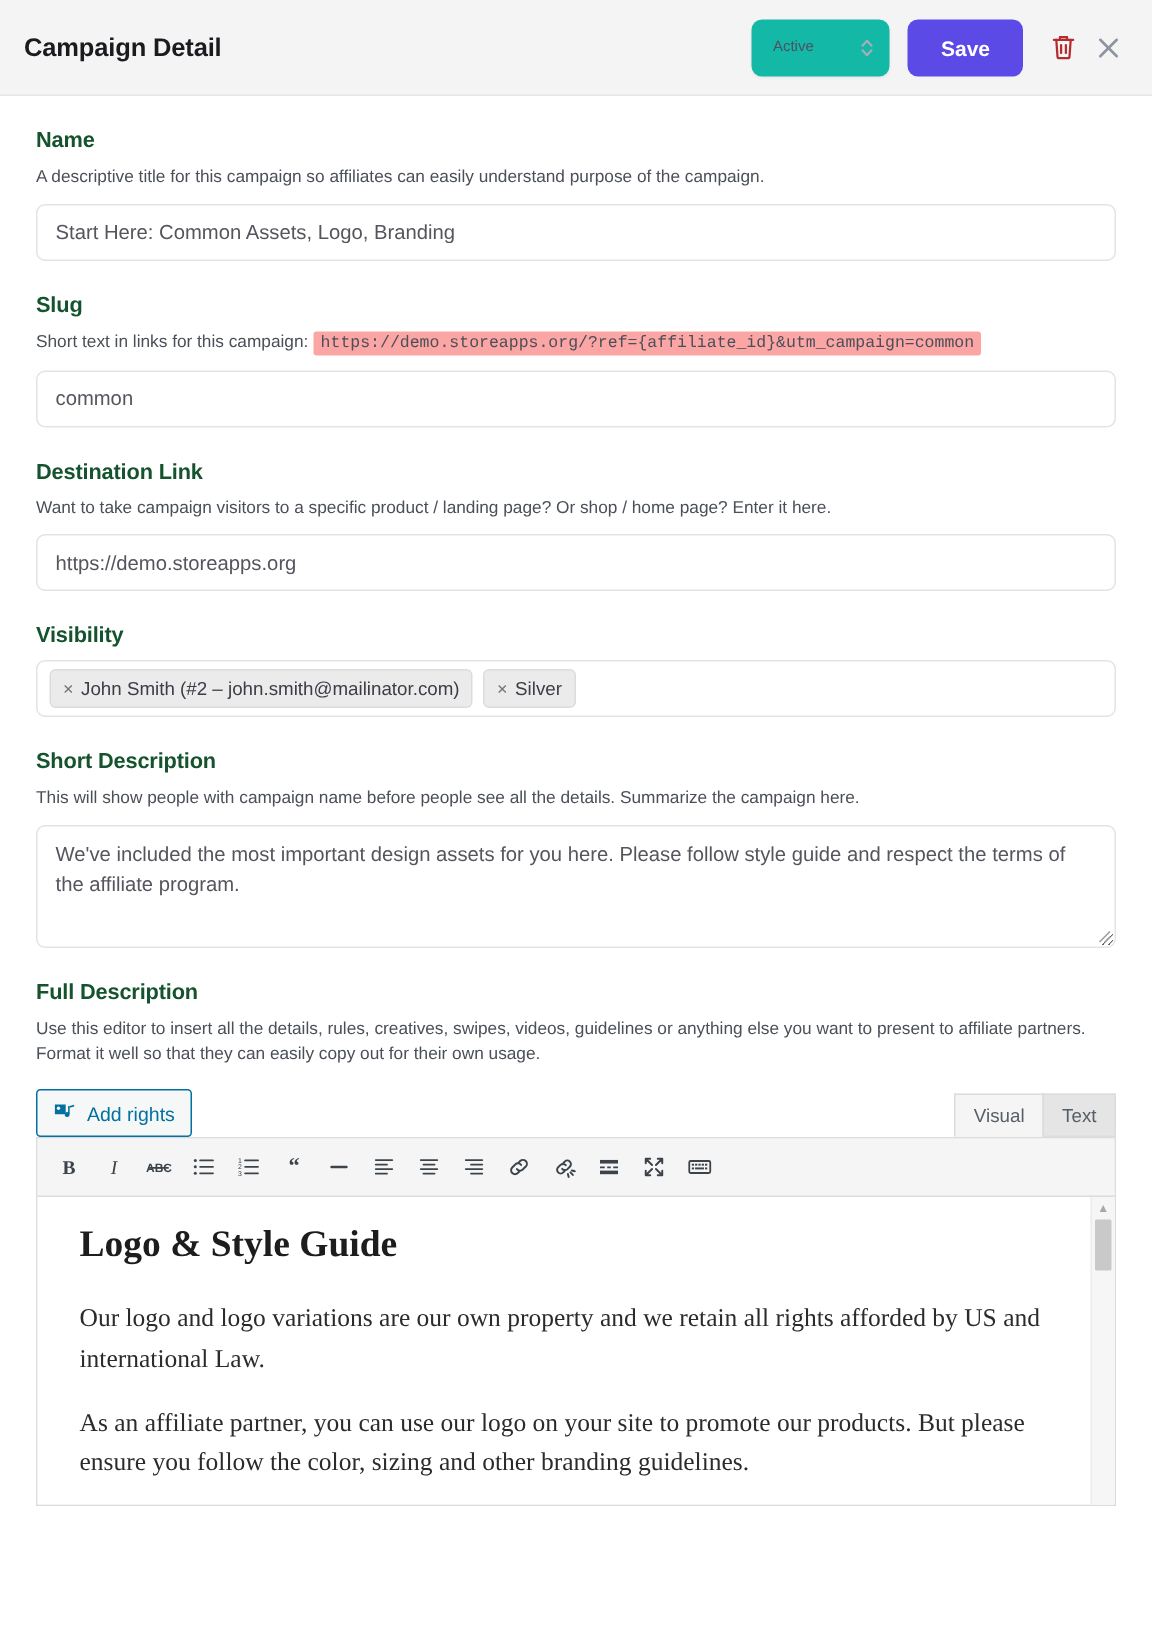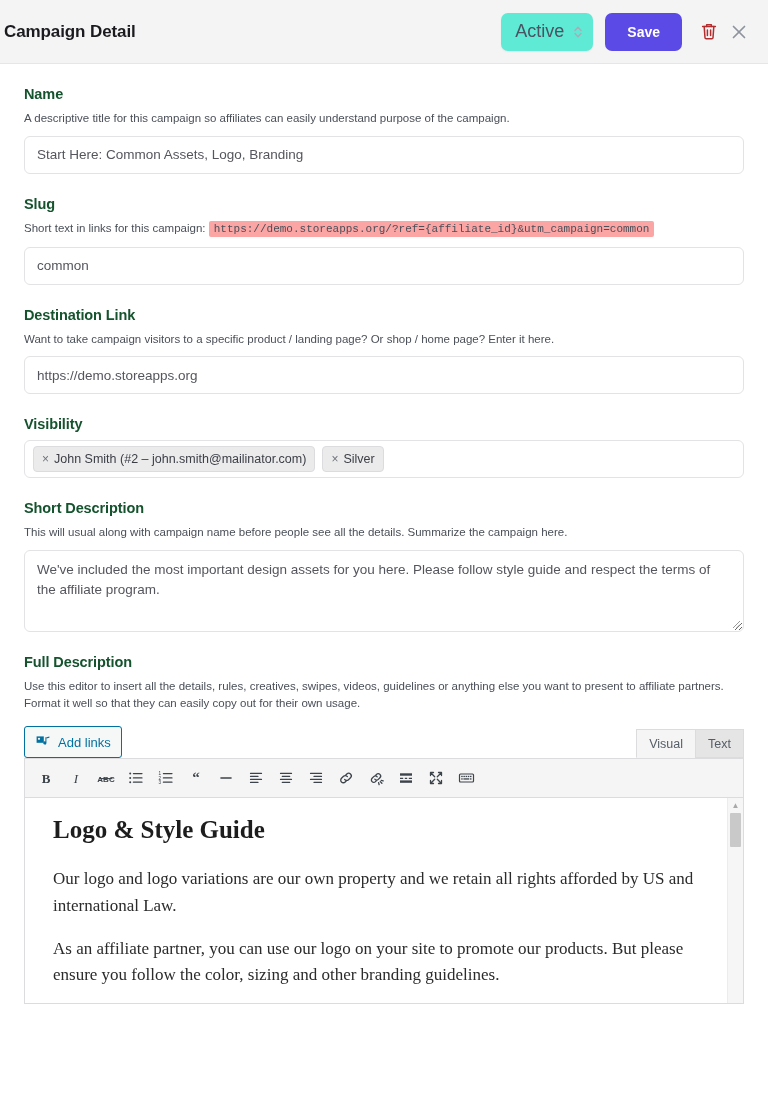--- a/index.html
+++ b/index.html
@@ -13,46 +13,46 @@
     overflow: hidden;
   }
 
   
   .header {
     height: 64px;
     background: #f4f4f5;
     border-bottom: 1px solid #e6e6e8;
     display: flex;
     align-items: center;
-    padding: 0 14px 0 4px;
+    padding: 0 14px 0 16px;
   }
   .header-title {
     font-size: 17px;
     font-weight: bold;
     color: #1b1b1f;
     letter-spacing: -0.1px;
     flex: 1;
   }
   .header-actions {
     display: flex;
     align-items: center;
     gap: 0;
   }
   .status-select {
     display: flex;
     align-items: center;
     justify-content: space-between;
-    background: #5eead4;
+    background: #14b8a6;
     border: none;
     border-radius: 7px;
     height: 38px;
     min-width: 92px;
     padding: 0 10px 0 14px;
     box-shadow: 0 1px 2px rgba(0,0,0,0.06);
-    font-size: 18px;
+    font-size: 10px;
     color: #4b5262;
     margin-right: 12px;
   }
   .status-select .caret {
     display: flex;
     flex-direction: column;
     gap: 2px;
     margin-left: 8px;
     color: #a8adb8;
     line-height: 0.6;
@@ -368,21 +368,21 @@
       </span>
       <span class="token">
         <span class="tok-x">×</span>
         <span>Silver</span>
       </span>
     </div>
   </div>
 
   <div class="field">
     <p class="field-label">Short Description</p>
-    <p class="field-help">This will usual along with campaign name before people see all the details. Summarize the campaign here.</p>
+    <p class="field-help">This will show people with campaign name before people see all the details. Summarize the campaign here.</p>
     <div class="ta-wrap">
       <textarea class="textarea" style="">We've included the most important design assets for you here. Please follow style guide and respect the terms of the affiliate program.</textarea>
       <svg class="resize-handle" viewBox="0 0 11 11" stroke="#9a9a9a" stroke-width="1">
         <path d="M10 3 L3 10"></path>
         <path d="M10 6.5 L6.5 10"></path>
       </svg>
     </div>
   </div>
 
   <div class="field" style="margin-bottom:0">
@@ -392,21 +392,21 @@
     <div class="editor-top">
       <button class="add-media">
         <span class="media-icon">
           <svg width="16" height="16" viewBox="0 0 20 20" fill="#0071a1">
             <path d="M2 3h9v8H2z"></path>
             <circle cx="5" cy="6" r="1.4" fill="#f6f7f7"></circle>
             <path d="M13 4.2h1.3v7.1a2 2 0 1 1-1.3-1.9V4.2z"></path>
             <path d="M14.3 4.2L18 3.2v1.4l-3.7 1z"></path>
           </svg>
         </span>
-        <span>Add links</span>
+        <span>Add rights</span>
       </button>
 
       <div class="editor-tabs">
         <div class="editor-tab active">Visual</div>
         <div class="editor-tab">Text</div>
       </div>
     </div>
 
     <div class="editor-box">
       <div class="editor-toolbar">

